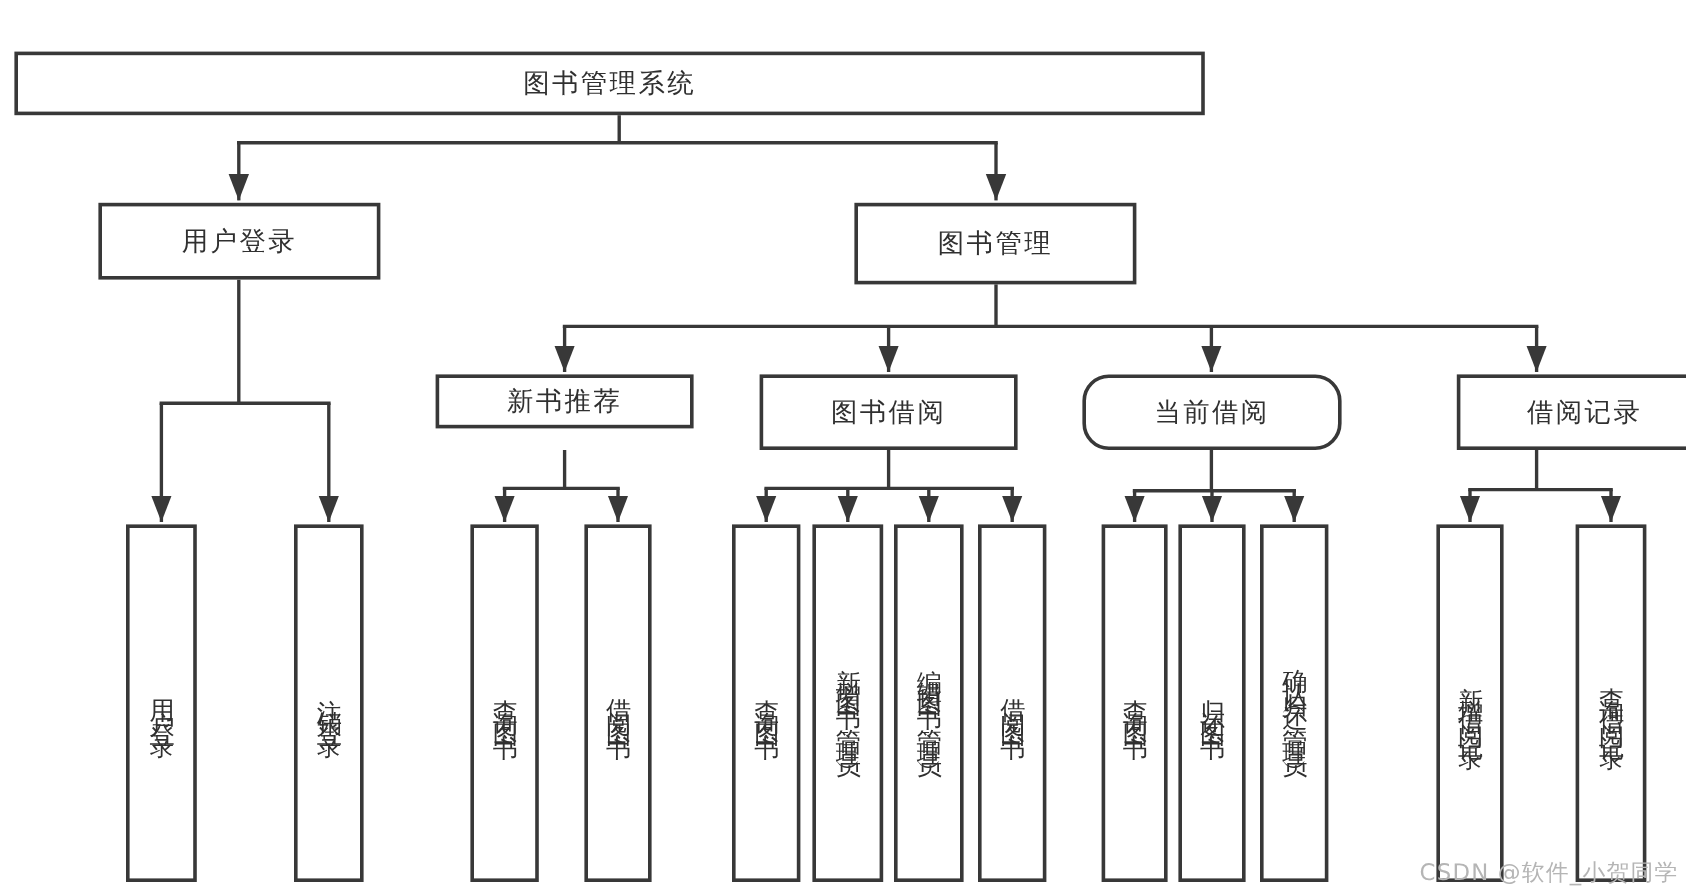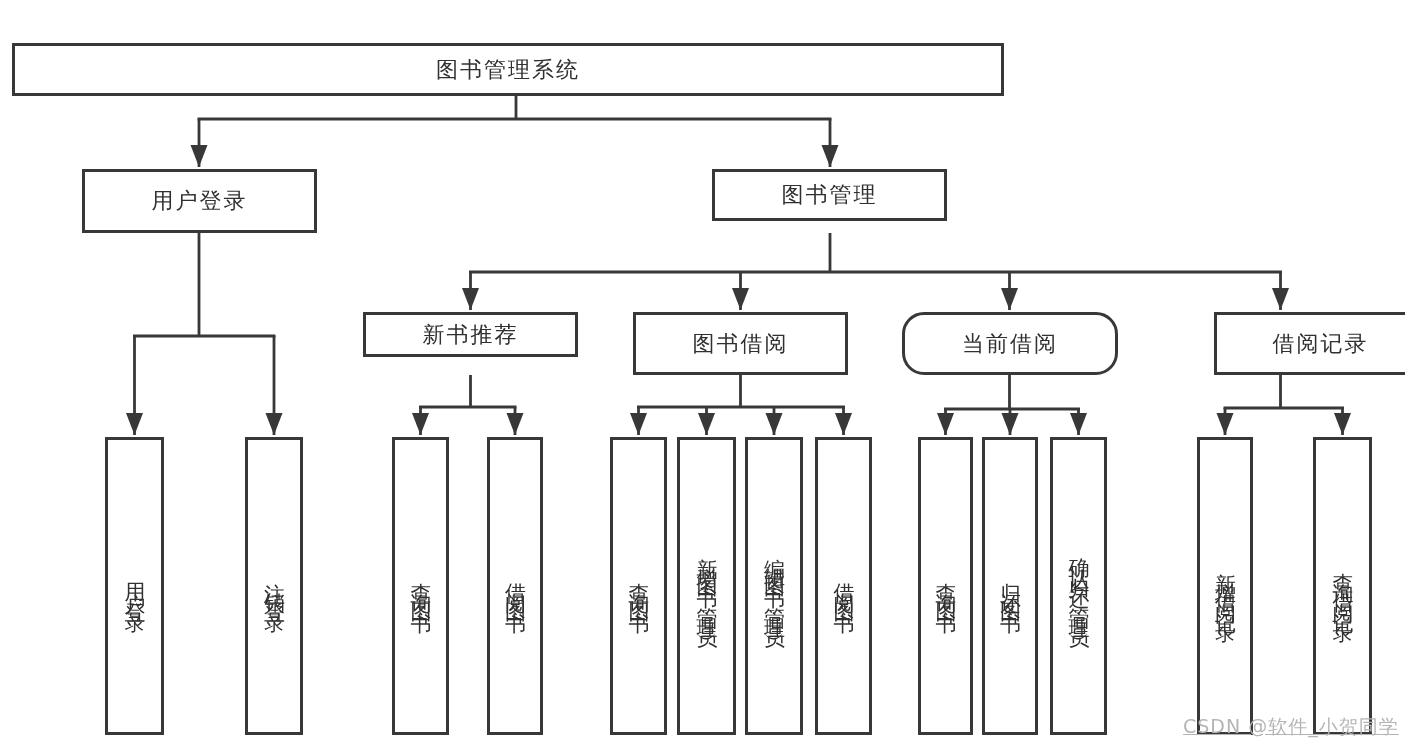--- a/index.html
+++ b/index.html
@@ -46,21 +46,20 @@
   }
   .watermark {
     position: absolute;
     left: 1183px;
     top: 714px;
     font-size: 19px;
     letter-spacing: 1px;
     color: var(--wm);
     z-index: 5;
     white-space: nowrap;
-    text-decoration: underline;
   }
 </style>
 </head>
 <body>
 
 <div class="stage">
 
   <svg class="wires" width="1405" height="747" viewBox="0 0 1405 747">
     <defs>
       <marker id="arrow" markerUnits="userSpaceOnUse" markerWidth="23" markerHeight="19" viewBox="0 -9.5 23 19" refX="22" refY="0" orient="auto">
@@ -105,21 +104,21 @@
     </g>
   </svg>
 
   <div class="node h-node" style="left:12px; top:14px; width:992px; height:53px;margin-top:29px;">
     <span>图书管理系统</span>
   </div>
 
   <div class="node h-node" style="left:82px; top:169px; width:235px; height:64px;">
     <span>用户登录</span>
   </div>
-  <div class="node h-node" style="left:712px; top:169px; width:235px; height:52px;">
+  <div class="node h-node" style="left:712px; top:169px; width:235px; height:68px;">
     <span>图书管理</span>
   </div>
 
   <div class="node h-node" style="left:363px; top:312px; width:215px; height:45px;">
     <span>新书推荐</span>
   </div>
   <div class="node h-node" style="left:633px; top:312px; width:215px; height:63px;">
     <span>图书借阅</span>
   </div>
   <div class="node h-node" style="left:902px; top:312px; width:216px; height:63px;border-radius:22px;">

